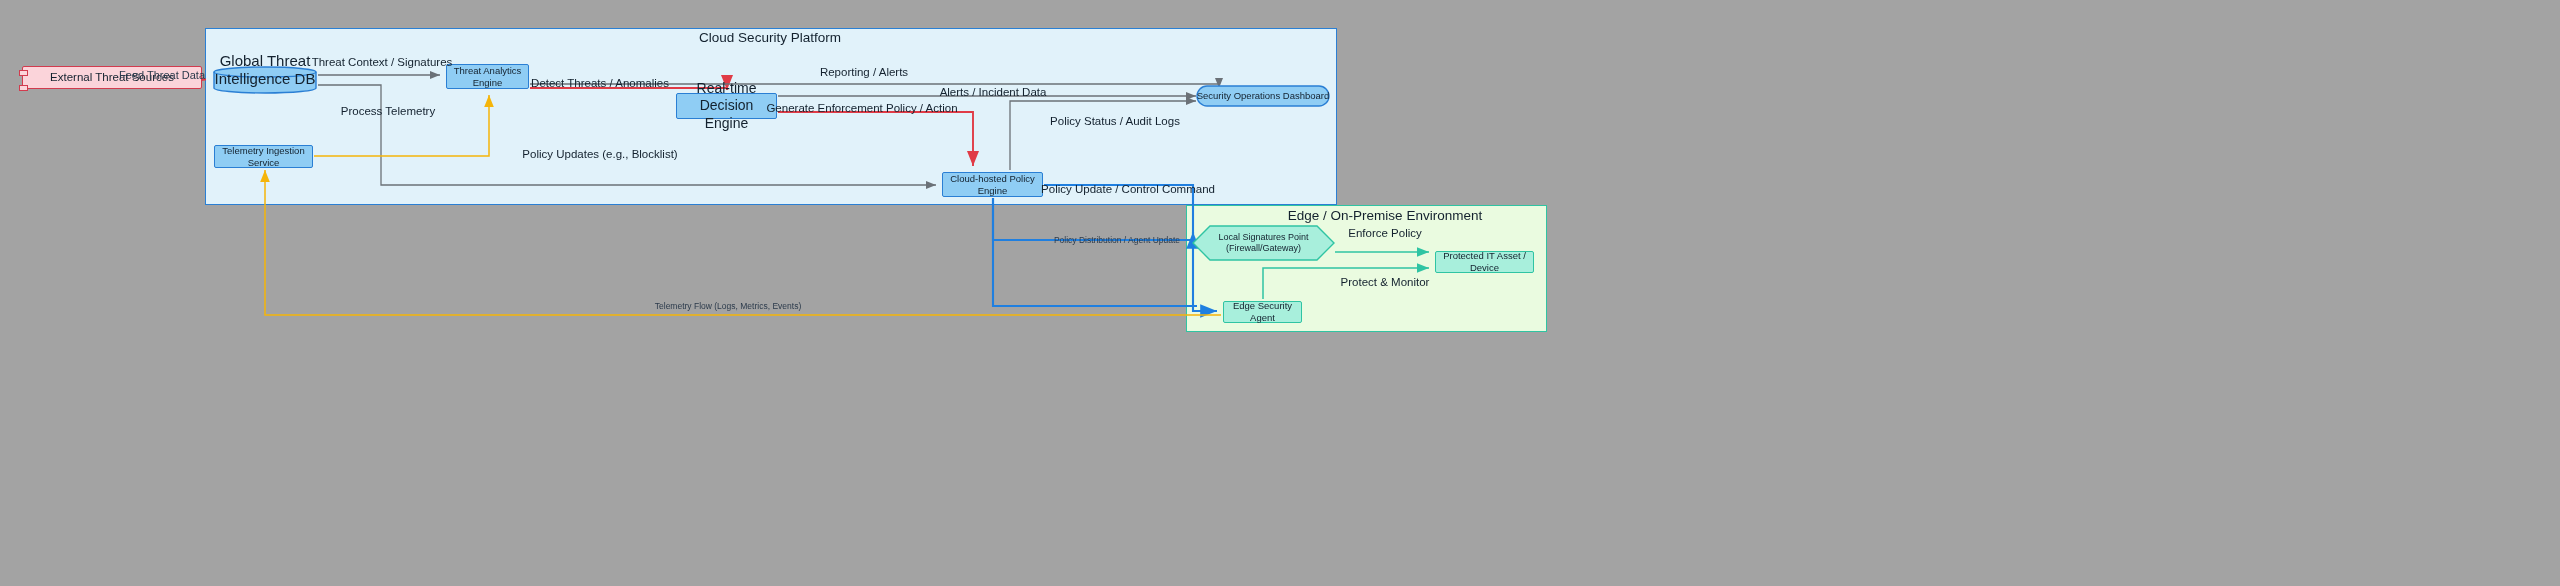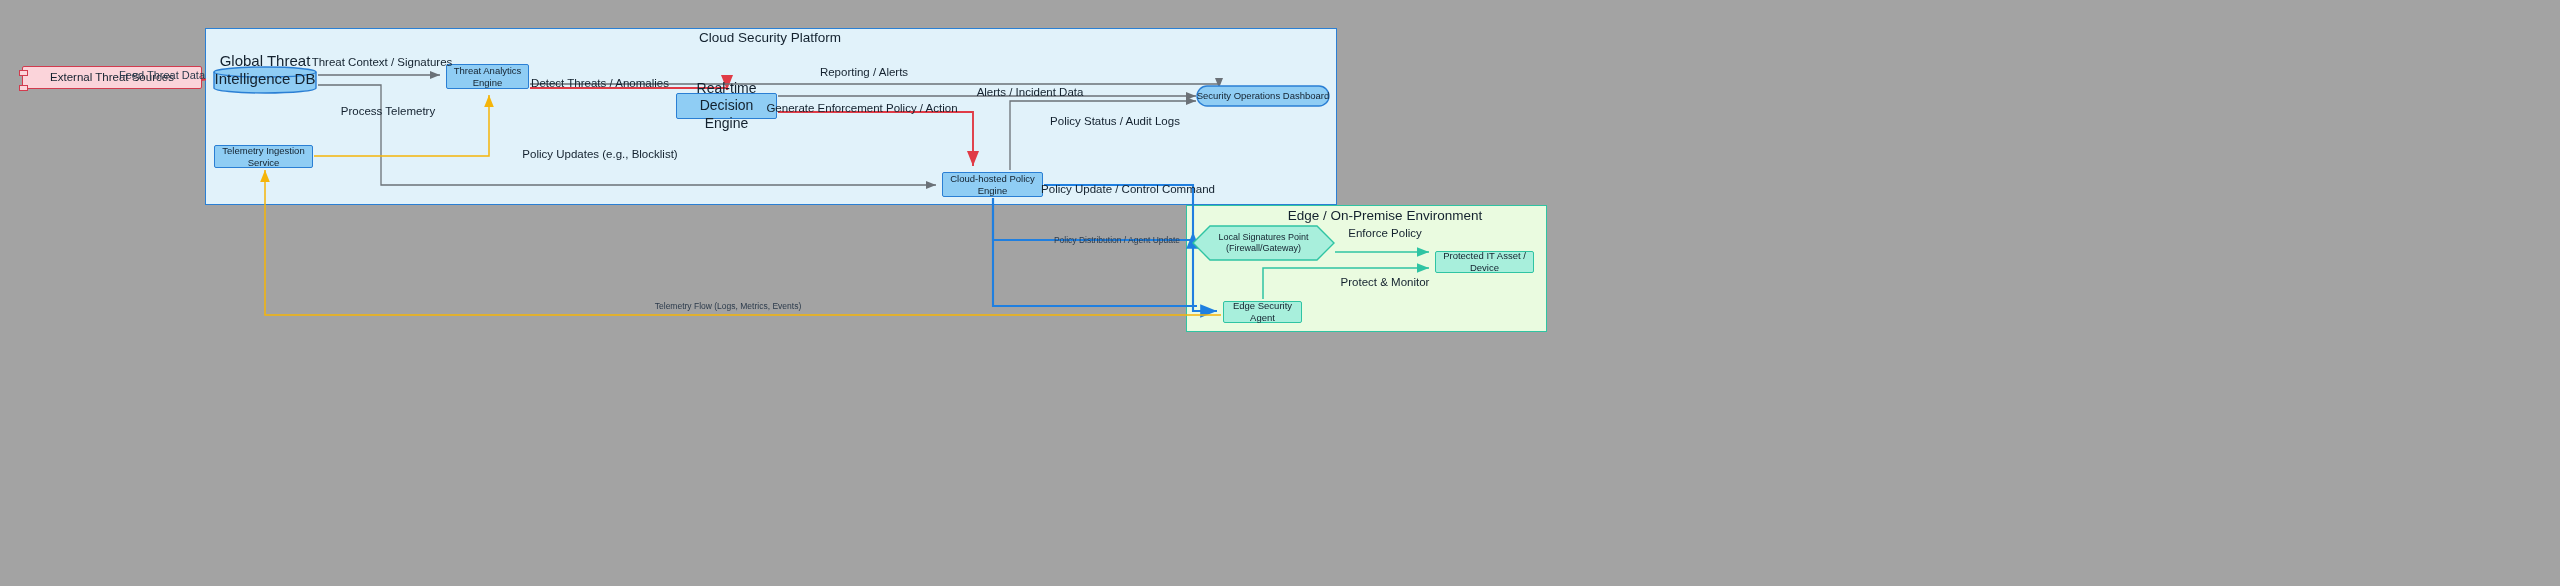--- a/index.html
+++ b/index.html
@@ -132,21 +132,21 @@
   <div class="node edgebox" style="left:1223px;top:301px;width:79px;height:22px;font-size:9.5px;">
     <span>Edge Security Agent</span>
   </div>
 
   <div class="elabel dim" style="left:162px;top:69px;font-size:11px;">Feed Threat Data</div>
   <div class="elabel" style="left:382px;top:56px;">Threat Context / Signatures</div>
   <div class="elabel" style="left:370px;top:105px;padding-left:36px;">Process Telemetry</div>
   <div class="elabel" style="left:600px;top:77px;">Detect Threats / Anomalies</div>
   <div class="elabel" style="left:864px;top:46px;margin-top:20px;">Reporting / Alerts</div>
   <div class="elabel" style="left:862px;top:102px;">Generate Enforcement Policy / Action</div>
-  <div class="elabel" style="left:1030px;top:86px;">Alerts / Incident Data</div>
+  <div class="elabel" style="left:993px;top:86px;">Alerts / Incident Data</div>
   <div class="elabel" style="left:1115px;top:115px;">Policy Status / Audit Logs</div>
   <div class="elabel" style="left:600px;top:148px;">Policy Updates (e.g., Blocklist)</div>
   <div class="elabel" style="left:1128px;top:183px;">Policy Update / Control Command</div>
   <div class="elabel" style="left:1385px;top:227px;">Enforce Policy</div>
   <div class="elabel" style="left:1385px;top:276px;">Protect &amp; Monitor</div>
   <div class="elabel dim" style="left:1117px;top:235px;font-size:8.5px;">Policy Distribution / Agent Update</div>
   <div class="elabel dim" style="left:728px;top:301px;font-size:8.5px;">Telemetry Flow (Logs, Metrics, Events)</div>
 
 </div>
 

